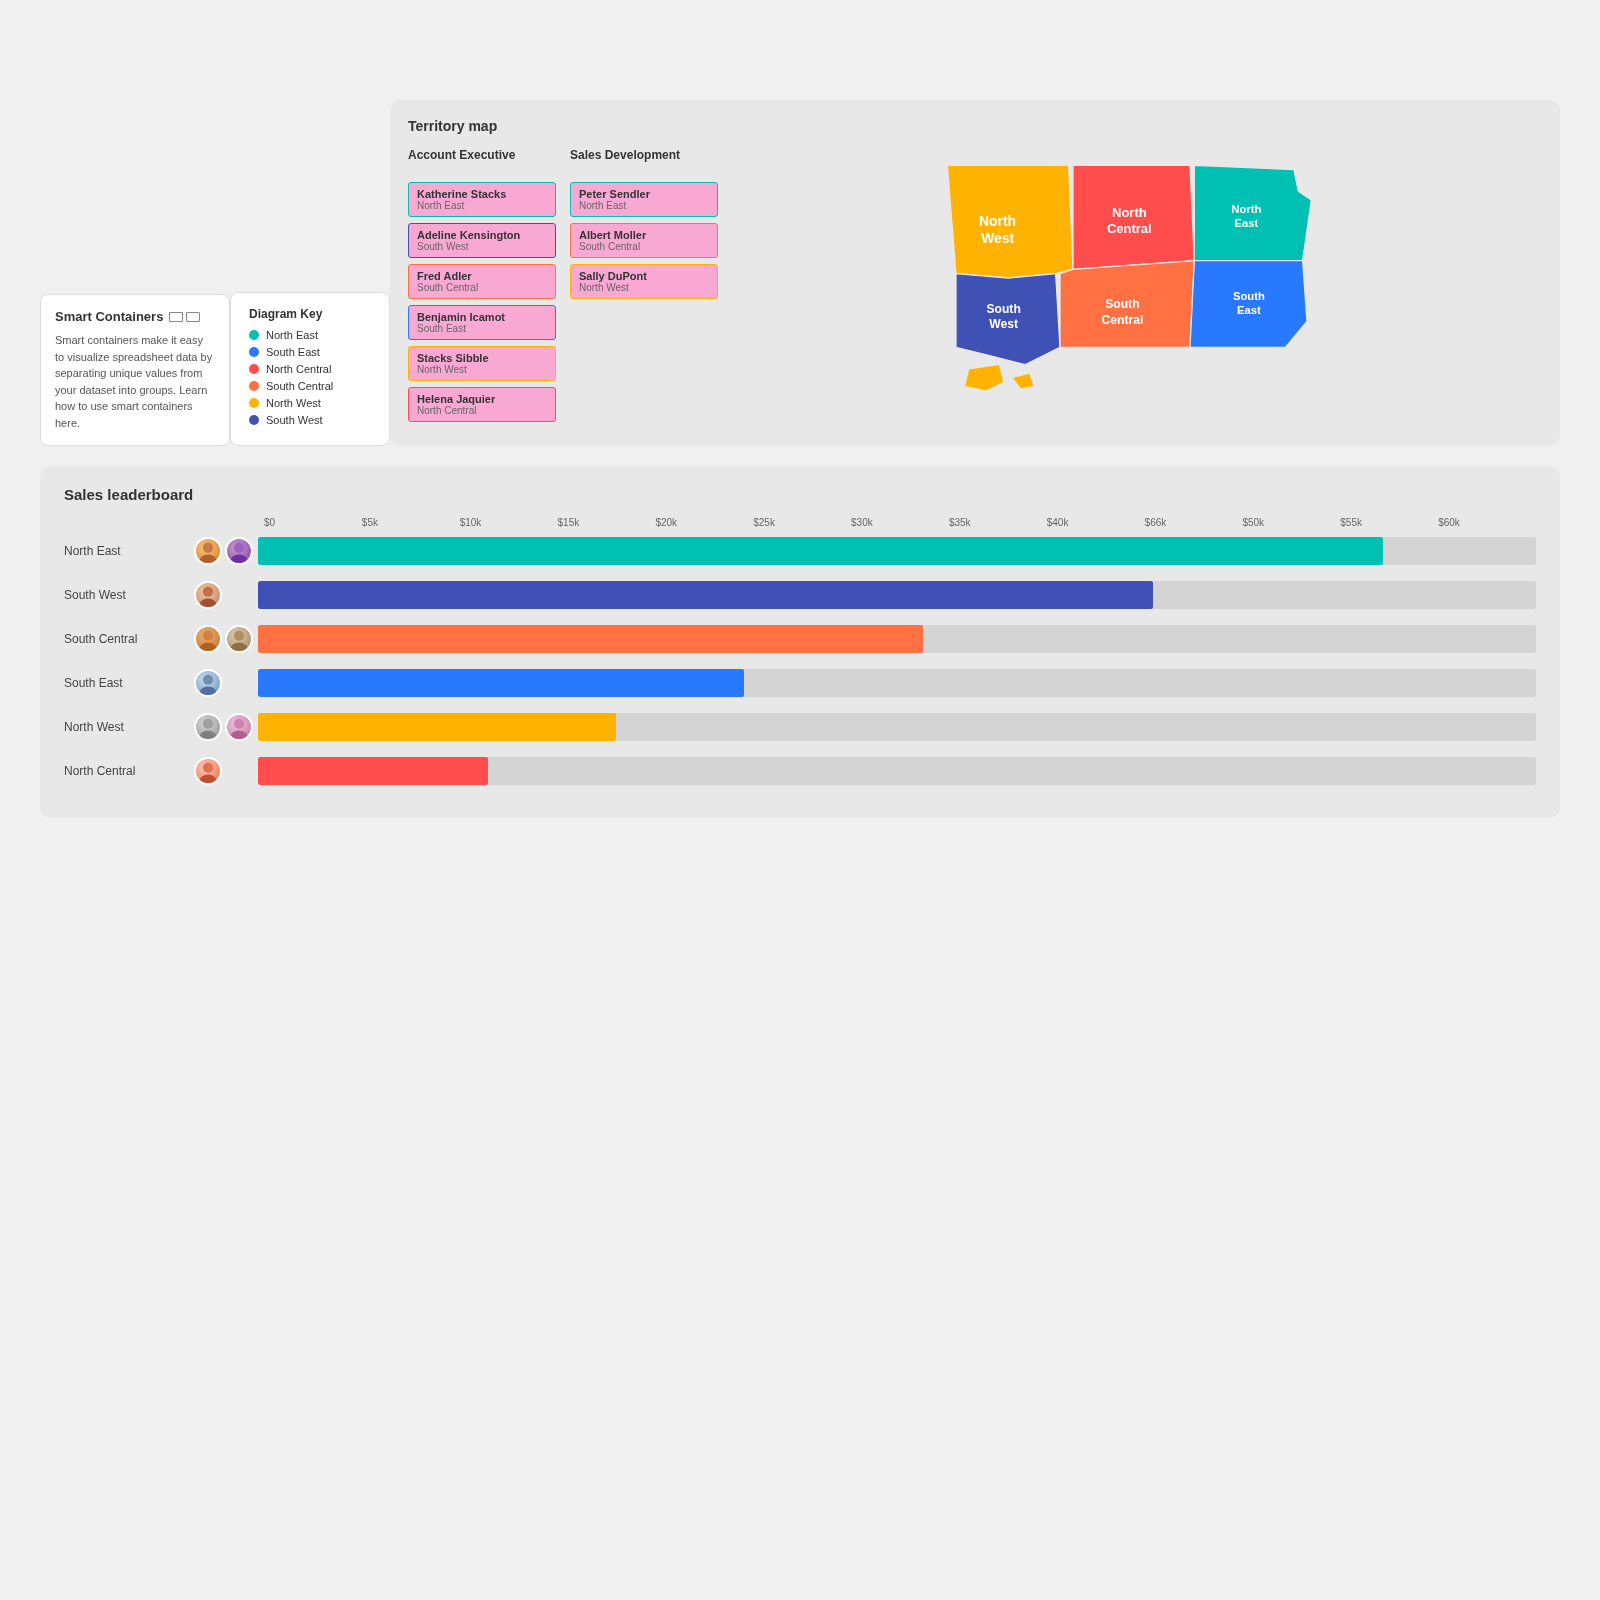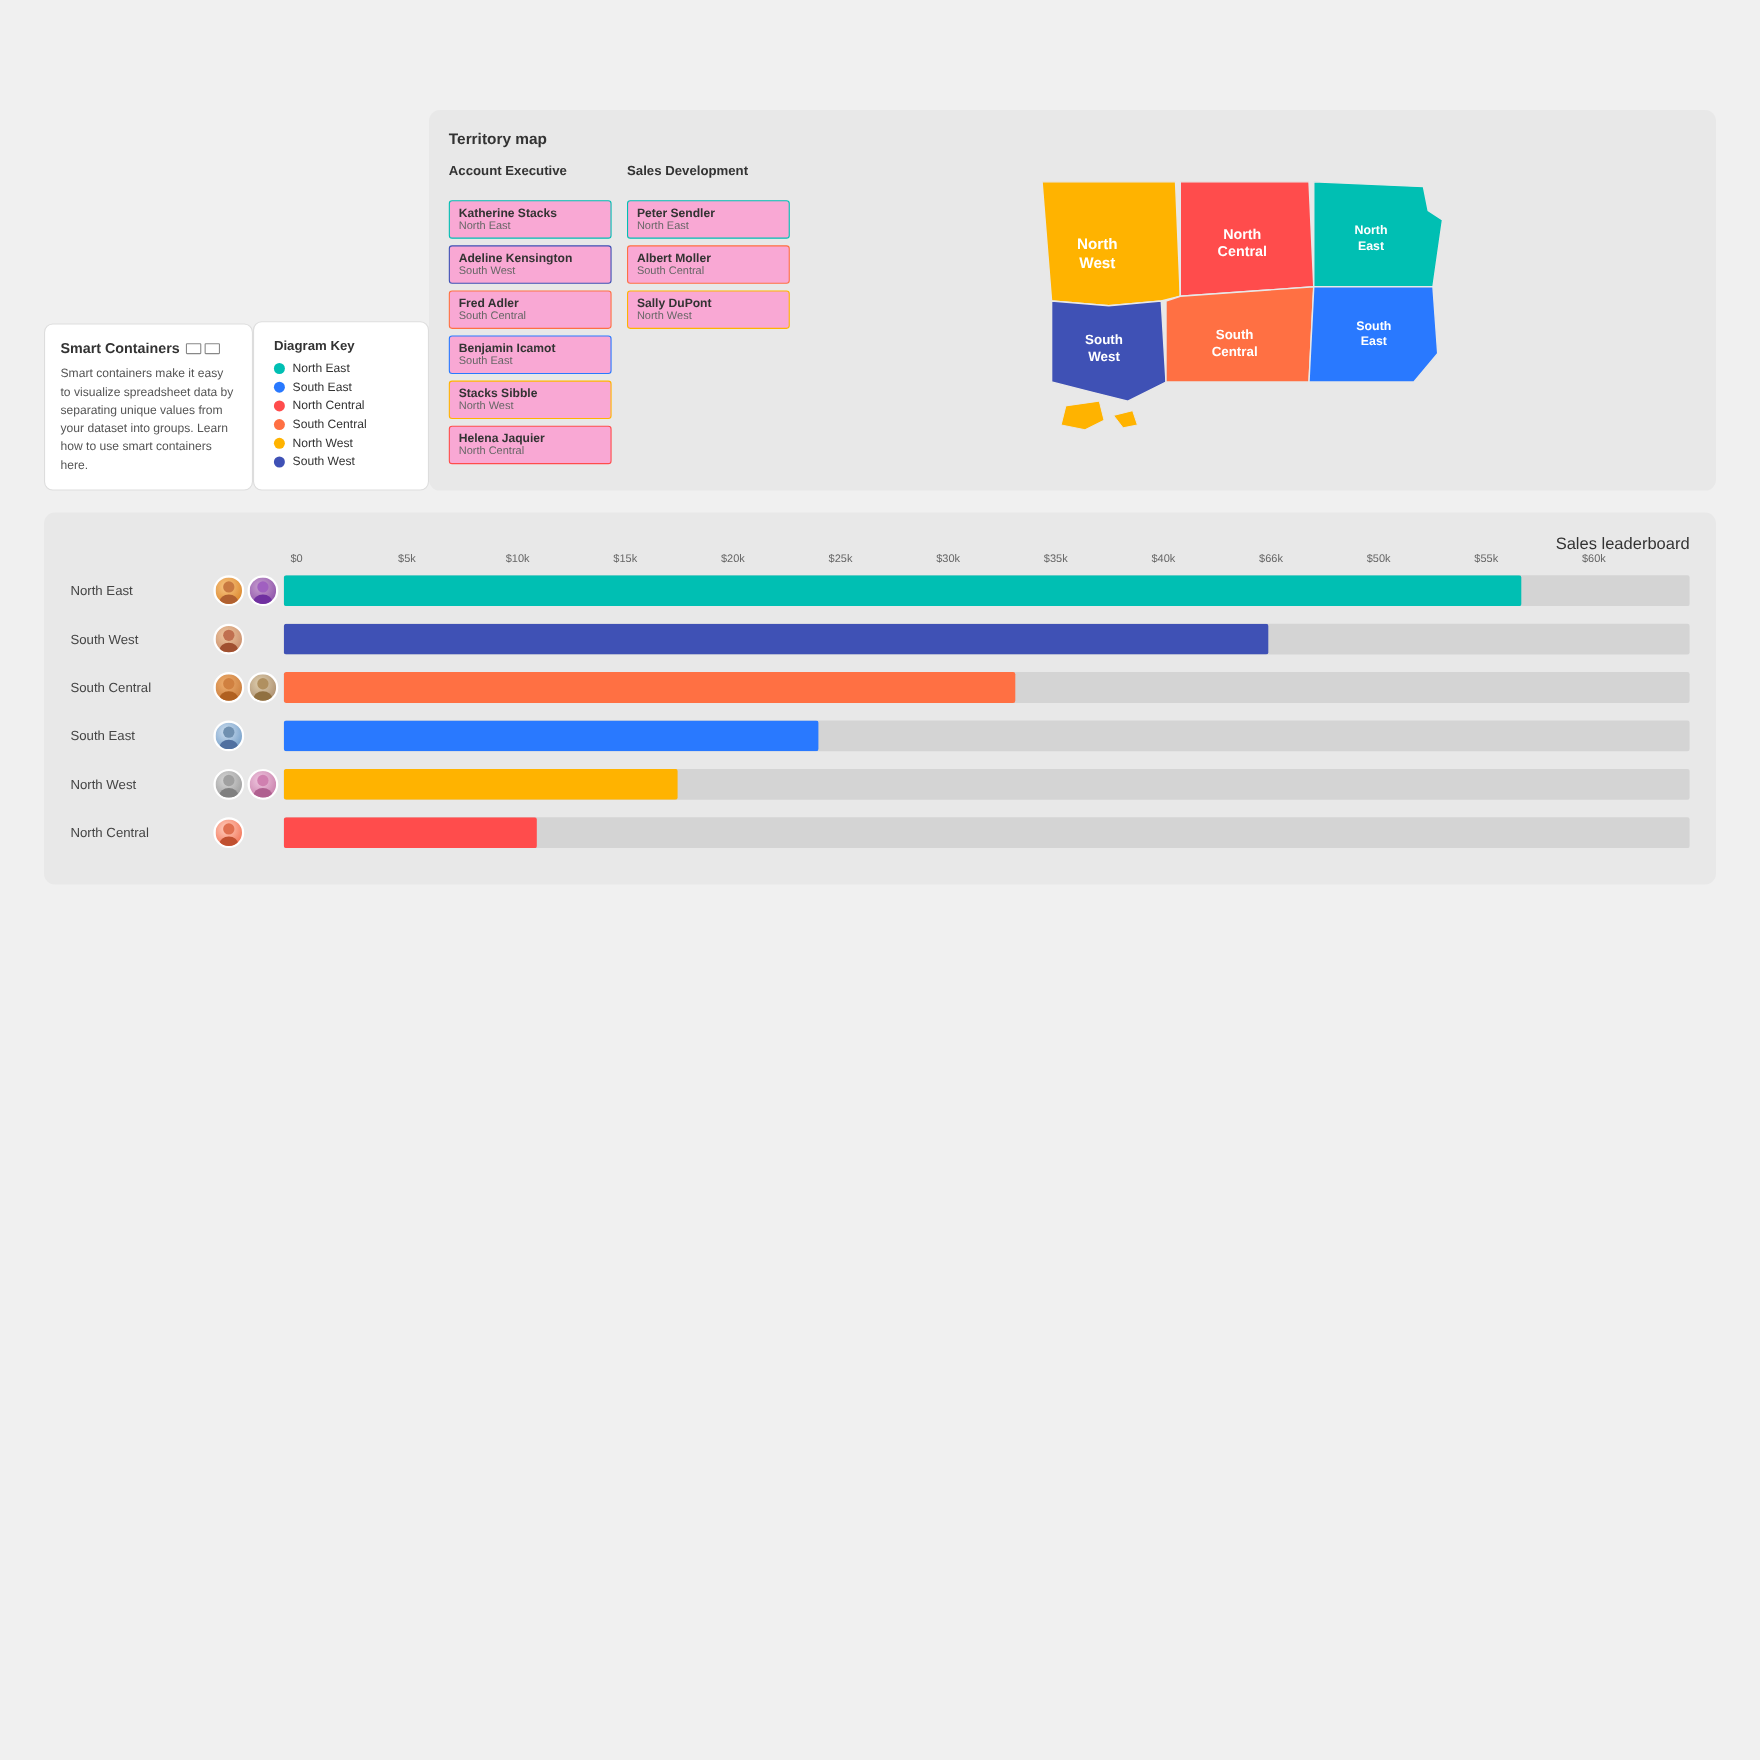--- a/index.html
+++ b/index.html
@@ -137,23 +137,23 @@
       height: 260px;
     }
 
     
     .leaderboard-panel {
       background: #e8e8e8;
       border-radius: 10px;
       padding: 20px 24px;
     }
     .leaderboard-title {
-      font-weight: 400;
+      font-weight: 700;
       font-size: 15px;
-      text-align: right;
+      margin-bottom: 14px;
     }
     .leaderboard-content {
       display: flex;
       flex-direction: column;
     }
     .lb-axis {
       display: flex;
       margin-left: 200px;
       margin-bottom: 6px;
       gap: 0;

